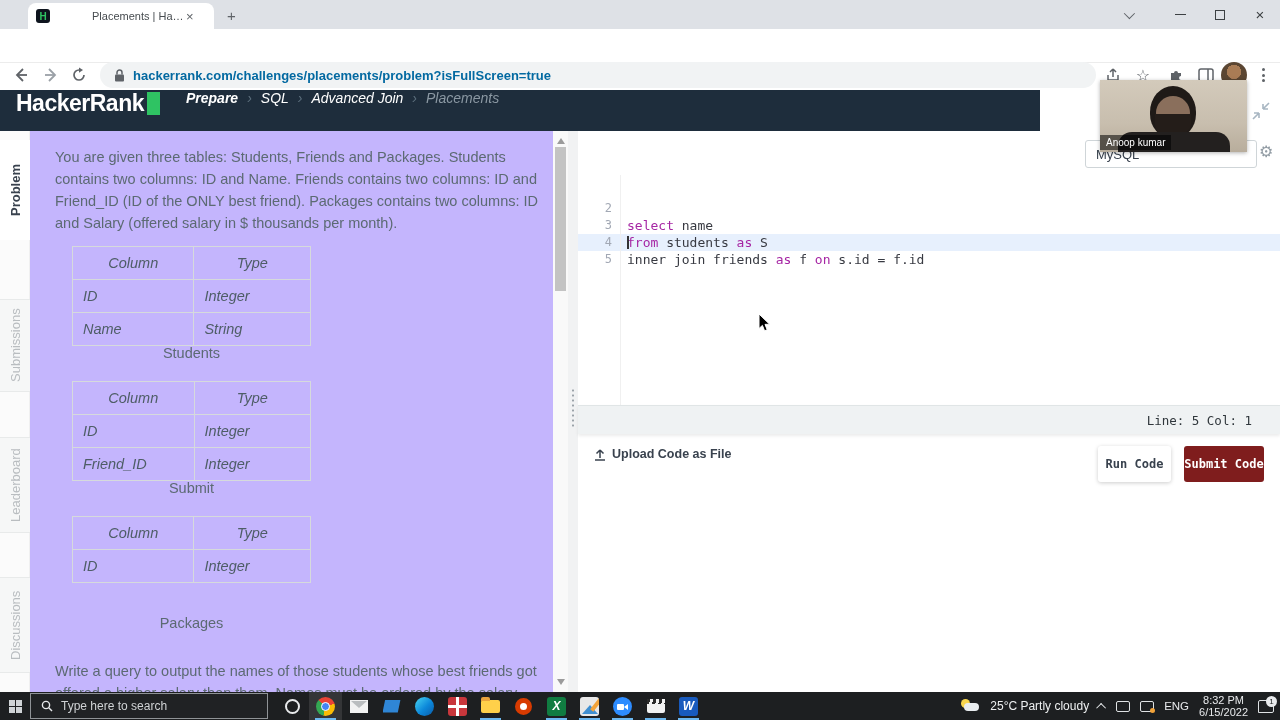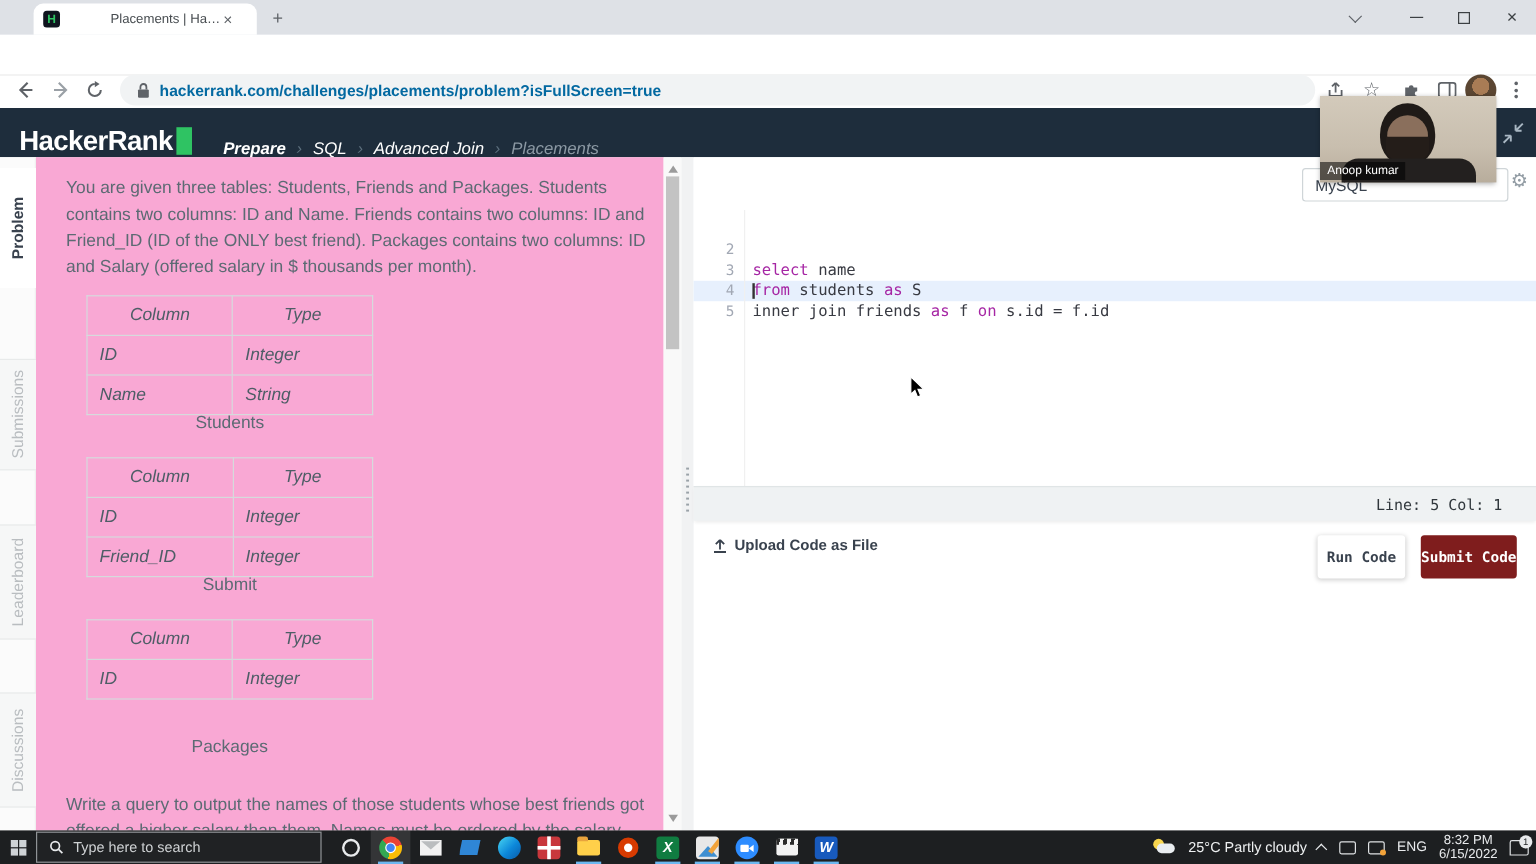--- a/index.html
+++ b/index.html
@@ -21,37 +21,37 @@
 
   #toolbar { left:0; top:29px; width:1280px; height:34px; background:#fff; border-bottom:1px solid #ececec; }
   .navic { top:33px; width:26px; height:26px; display:flex; align-items:center; justify-content:center; }
   #addressbar { left:100px; top:33px; width:996px; height:26px; background:#f1f3f4; border-radius:13px; display:flex; align-items:center; padding:0 14px; }
   #url { font-size:13px; color:#0369a1; margin-left:8px; white-space:nowrap;font-weight:bold; }
   #avatar { left:1221px; top:33px; width:26px; height:26px; border-radius:50%; background:radial-gradient(circle at 50% 38%, #a97c55 0 34%, #5b4632 35% 70%, #2f2620 71%); }
   .kebab { display:flex; flex-direction:column; gap:2.5px; }
   .kebab i { width:3px; height:3px; border-radius:50%; background:#5f6368; }
 
   
-  #hr-header { left:0; top:90px; width:1280px; height:41px; background:#1e2d3c; display:flex; align-items:flex-end; }
+  #hr-header { left:0; top:90px; width:1040px; height:41px; background:#1e2d3c; display:flex; align-items:flex-start; }
   #logo { font-size:23px; font-weight:800; color:#fff; letter-spacing:-0.5px; margin-left:16px; display:flex; align-items:center; }
   #logo .block { display:inline-block; width:13px; height:23px; background:#2fc363; margin-left:3px; }
   #breadcrumb { display:flex; align-items:center; gap:9px; margin-left:26px; font-size:14px;font-style:italic; }
   #breadcrumb .crumb { color:#fff; }
   #breadcrumb .crumb.first { font-weight:700; }
   #breadcrumb .crumb.current { color:#90713f00; color:#8b98a3; }
   #breadcrumb .sep { color:#5c6f7d; font-size:14px; }
   #collapse-ic { left:1250px; top:100px; width:22px; height:22px; }
 
   
   #side-strip { left:0; top:131px; width:30px; height:561px; background:#fbfbfb; border-right:1px solid #f0f0f0; }
   .vtab { position:absolute; left:0; width:30px; display:flex; align-items:center; justify-content:center; writing-mode:vertical-rl; transform:rotate(180deg); font-size:13px; color:#b9bdc0; background:#f6f7f7; border-top:1px solid #e8eaea; border-bottom:1px solid #e8eaea; }
   .vtab.active { background:#fff; color:#39424e; font-weight:700; border:none; }
 
   
-  #problem-pane { left:30px; top:131px; width:523px; height:561px; background:#f9a8d4; overflow:hidden; }
+  #problem-pane { left:30px; top:131px; width:523px; height:561px; background:#c4b5fd; overflow:hidden; }
   .ppara { position:absolute; left:25px; width:494px; font-size:14.5px; line-height:22px; color:#5c6a73; }
   .ptable { position:absolute; left:42px; width:239px; border-collapse:collapse; font-style:italic; color:#4e5d66; font-size:14.5px; }
   .ptable th, .ptable td { border:1px solid #d6dadc; height:33px; font-weight:400; }
   .ptable th { text-align:center; }
   .ptable td { text-align:left; padding-left:10px; }
   .ptable td.c1, .ptable th.c1 { width:122px; }
   .ptable td.c2, .ptable th.c2 { width:117px; }
   .tcaption { position:absolute; left:42px; width:239px; text-align:center; font-size:14.5px; color:#5c6a73; }
 
   

